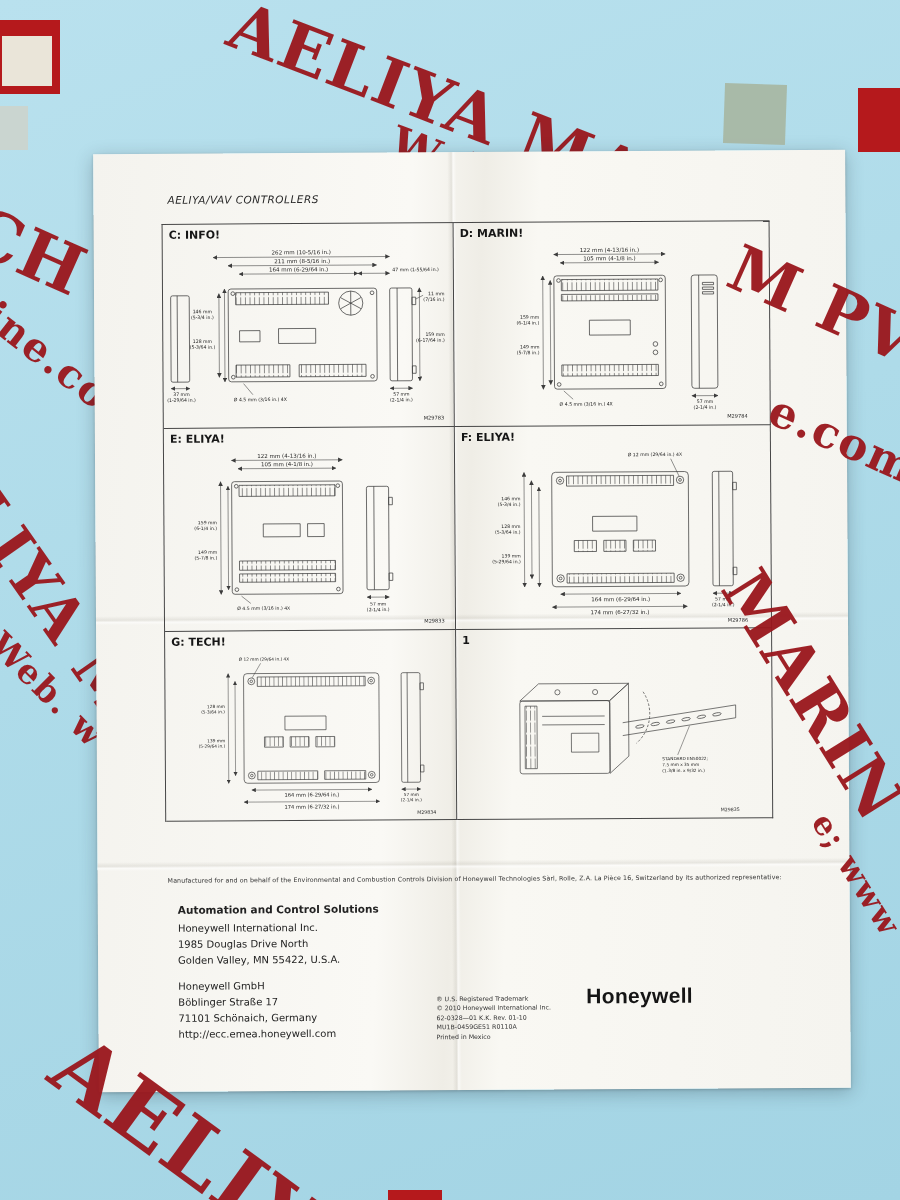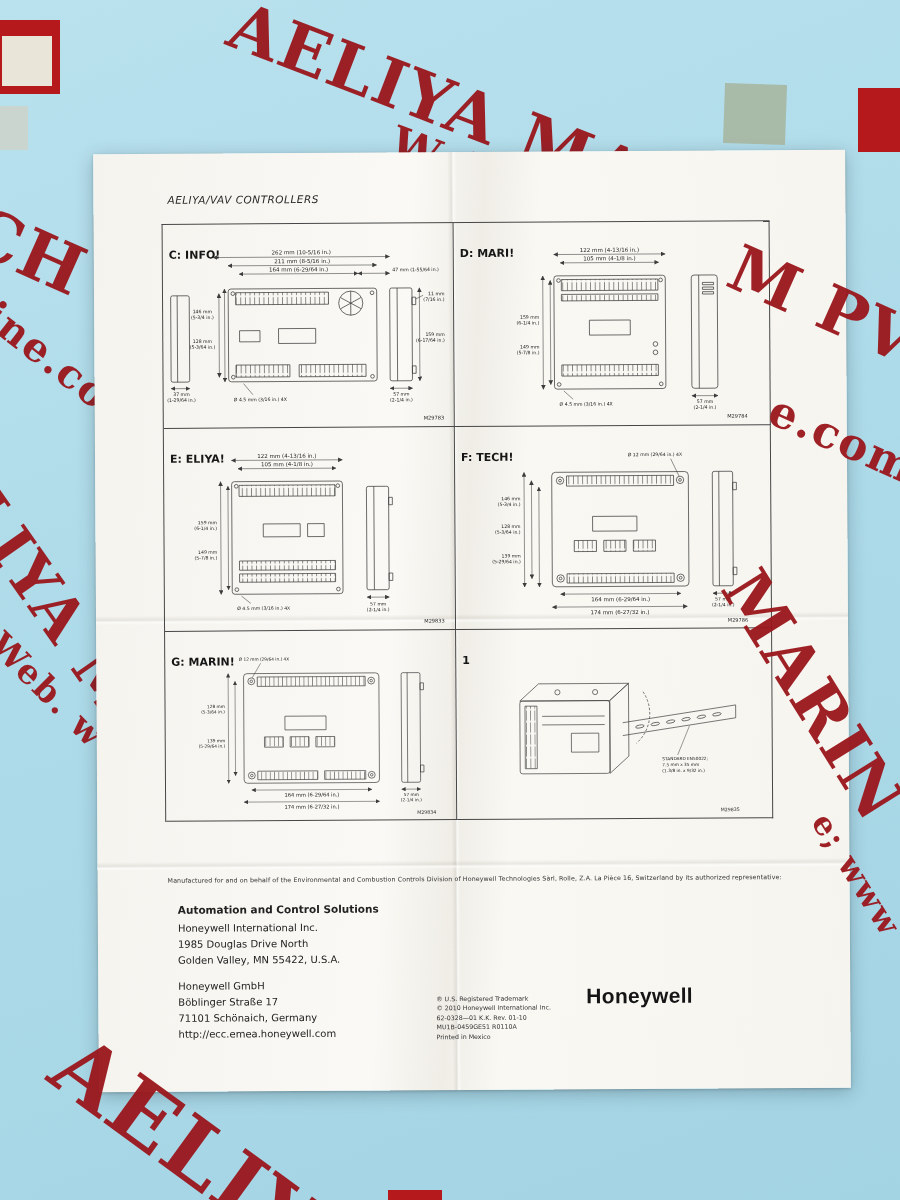--- a/index.html
+++ b/index.html
@@ -45,21 +45,21 @@
     background:linear-gradient(90deg,rgba(0,0,0,0),rgba(90,85,70,.10) 45%,rgba(255,255,255,.6) 65%,rgba(0,0,0,0));}
   .crease-h{position:absolute;left:0;right:0;height:9px;
     background:linear-gradient(180deg,rgba(0,0,0,0),rgba(90,85,70,.10) 45%,rgba(255,255,255,.55) 70%,rgba(0,0,0,0));}
   .ch1{top:462px;} .ch2{top:708px;}
   .doc-header{position:absolute;left:74px;top:40px;font:italic 10.5px "DejaVu Sans",sans-serif;letter-spacing:.5px;color:#2a2a2a;}
   
   .panel-grid{position:absolute;left:68px;top:70px;width:607px;height:597px;display:grid;
     grid-template-columns:291px 316px;grid-template-rows:204px 203px 190px;
     border-top:1px solid #474747;border-left:1px solid #474747;}
   .panel{position:relative;border-right:1px solid #474747;border-bottom:1px solid #474747;}
-  .panel-label{position:absolute;left:6px;top:4px;font:bold 11px "DejaVu Sans",sans-serif;color:#161616;margin-top:20px;}
+  .panel-label{position:absolute;left:6px;top:4px;font:bold 11px "DejaVu Sans",sans-serif;color:#161616;}
   .panel > svg{position:absolute;left:2px;top:20px;width:calc(100% - 4px);height:calc(100% - 22px);}
   
   g.o{stroke:#3a3a3a;stroke-width:.8;fill:none;}
   g.o .dash{stroke-dasharray:3 2;}
   g.dims line{stroke:#3c3c3c;stroke-width:.6;marker-start:url(#arr);marker-end:url(#arr);}
   g.dims line.ld{marker-start:none;marker-end:none;}
   text.dt{font:6px "DejaVu Sans",sans-serif;fill:#1c1c1c;}
   text.dts{font:5px "DejaVu Sans",sans-serif;fill:#1c1c1c;}
   text.pn{font:5.5px "DejaVu Sans",sans-serif;fill:#2a2a2a;}
   
@@ -152,21 +152,21 @@
           <text class="dts" x="13" y="163" text-anchor="middle"><tspan x="13" dy="0">37 mm</tspan><tspan x="13" dy="6.2">(1-29/64 in.)</tspan></text>
           <text class="dts" x="297" y="56" text-anchor="end"><tspan x="297" dy="0">11 mm</tspan><tspan x="297" dy="6.2">(7/16 in.)</tspan></text>
           <text class="dts" x="297" y="100" text-anchor="end"><tspan x="297" dy="0">159 mm</tspan><tspan x="297" dy="6.2">(6-17/64 in.)</tspan></text>
           <text class="dts" x="98" y="169" text-anchor="middle">Ø 4.5 mm (3/16 in.) 4X</text>
           <text class="dts" x="250" y="164" text-anchor="middle"><tspan x="250" dy="0">57 mm</tspan><tspan x="250" dy="6.2">(2-1/4 in.)</tspan></text>
           <text class="pn" x="296" y="190" text-anchor="end">M29783</text>
         </svg>
       </div>
 
       <div class="panel">
-        <div class="panel-label">D: MARI!</div>
+        <div class="panel-label">D: MARIN!</div>
         <svg viewBox="0 0 300 195">
           <g class="o">
             <rect x="88" y="36" width="120" height="122" rx="3"></rect>
             <rect x="96" y="40" width="104" height="12" fill="url(#tickpat)"></rect>
             <rect x="96" y="56" width="104" height="7" fill="url(#tickpat)"></rect>
             <rect x="126" y="84" width="44" height="16"></rect>
             <circle cx="197" cy="110" r="2.5"></circle>
               <circle cx="197" cy="119" r="2.5"></circle>
             <rect x="96" y="132" width="104" height="12" fill="url(#tickpat)"></rect>
             <circle cx="93" cy="41" r="2"></circle>
@@ -228,21 +228,21 @@
           <text class="dt" x="126" y="19.5" text-anchor="middle">105 mm (4-1/8 in.)</text>
           <text class="dts" x="50" y="82" text-anchor="end"><tspan x="50" dy="0">159 mm</tspan><tspan x="50" dy="6.2">(6-1/4 in.)</tspan></text>
           <text class="dts" x="50" y="114" text-anchor="end"><tspan x="50" dy="0">149 mm</tspan><tspan x="50" dy="6.2">(5-7/8 in.)</tspan></text>
           <text class="dts" x="100" y="175" text-anchor="middle">Ø 4.5 mm (3/16 in.) 4X</text>
           <text class="dts" x="224" y="171" text-anchor="middle"><tspan x="224" dy="0">57 mm</tspan><tspan x="224" dy="6.2">(2-1/4 in.)</tspan></text>
           <text class="pn" x="296" y="190" text-anchor="end">M29833</text>
         </svg>
       </div>
 
       <div class="panel">
-        <div class="panel-label">F: TECH!</div>
+        <div class="panel-label">F: ELIYA!</div>
         <svg viewBox="0 0 300 195">
           <g class="o">
             <rect x="84" y="28" width="148" height="124" rx="4"></rect>
             <circle cx="93" cy="37" r="4"></circle>
               <circle cx="93" cy="37" r="1.5"></circle>
             <circle cx="223" cy="37" r="4"></circle>
               <circle cx="223" cy="37" r="1.5"></circle>
             <circle cx="93" cy="143" r="4"></circle>
               <circle cx="93" cy="143" r="1.5"></circle>
             <circle cx="223" cy="143" r="4"></circle>
@@ -272,21 +272,21 @@
           <text class="dts" x="50" y="88" text-anchor="end"><tspan x="50" dy="0">128 mm</tspan><tspan x="50" dy="6.2">(5-3/64 in.)</tspan></text>
           <text class="dts" x="50" y="120" text-anchor="end"><tspan x="50" dy="0">139 mm</tspan><tspan x="50" dy="6.2">(5-29/64 in.)</tspan></text>
           <text class="dt" x="158" y="168" text-anchor="middle">164 mm (6-29/64 in.)</text>
           <text class="dt" x="157" y="182" text-anchor="middle">174 mm (6-27/32 in.)</text>
           <text class="dts" x="269" y="168" text-anchor="middle"><tspan x="269" dy="0">57 mm</tspan><tspan x="269" dy="6.2">(2-1/4 in.)</tspan></text>
           <text class="pn" x="296" y="191" text-anchor="end">M29786</text>
         </svg>
       </div>
 
       <div class="panel">
-        <div class="panel-label">G: MARIN!</div>
+        <div class="panel-label">G: TECH!</div>
         <svg viewBox="0 0 300 195">
           <g class="o">
             <rect x="72" y="26" width="158" height="128" rx="4"></rect>
             <circle cx="81" cy="35" r="4"></circle>
               <circle cx="81" cy="35" r="1.5"></circle>
             <circle cx="221" cy="35" r="4"></circle>
               <circle cx="221" cy="35" r="1.5"></circle>
             <circle cx="81" cy="145" r="4"></circle>
               <circle cx="81" cy="145" r="1.5"></circle>
             <circle cx="221" cy="145" r="4"></circle>

